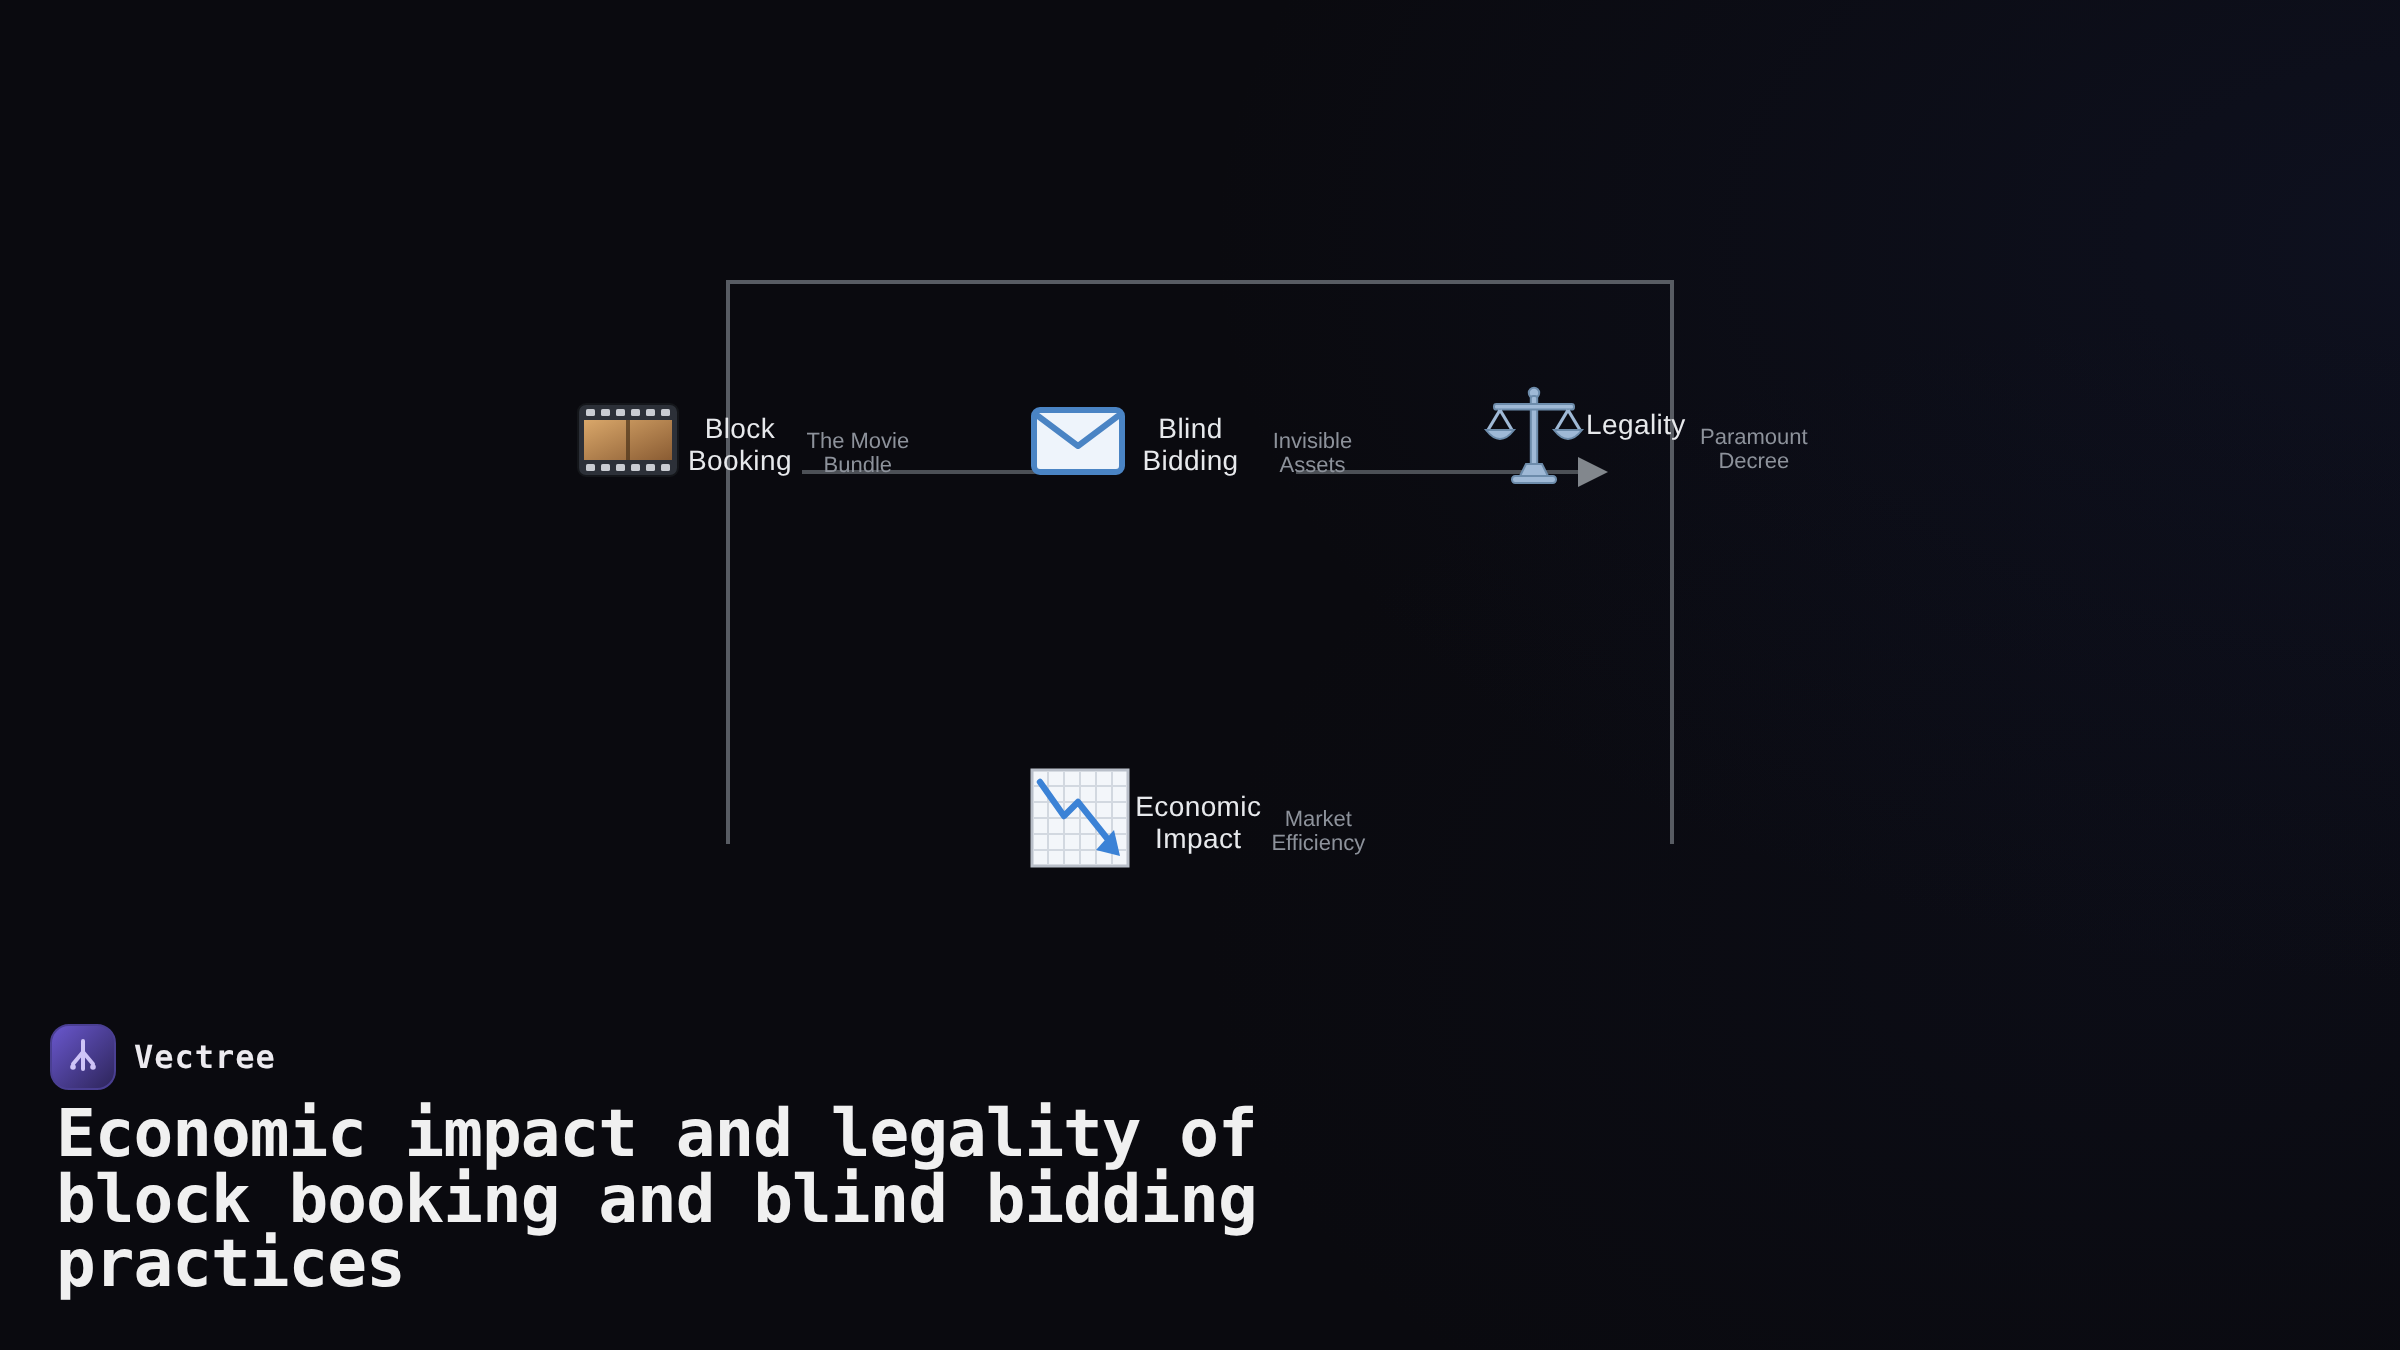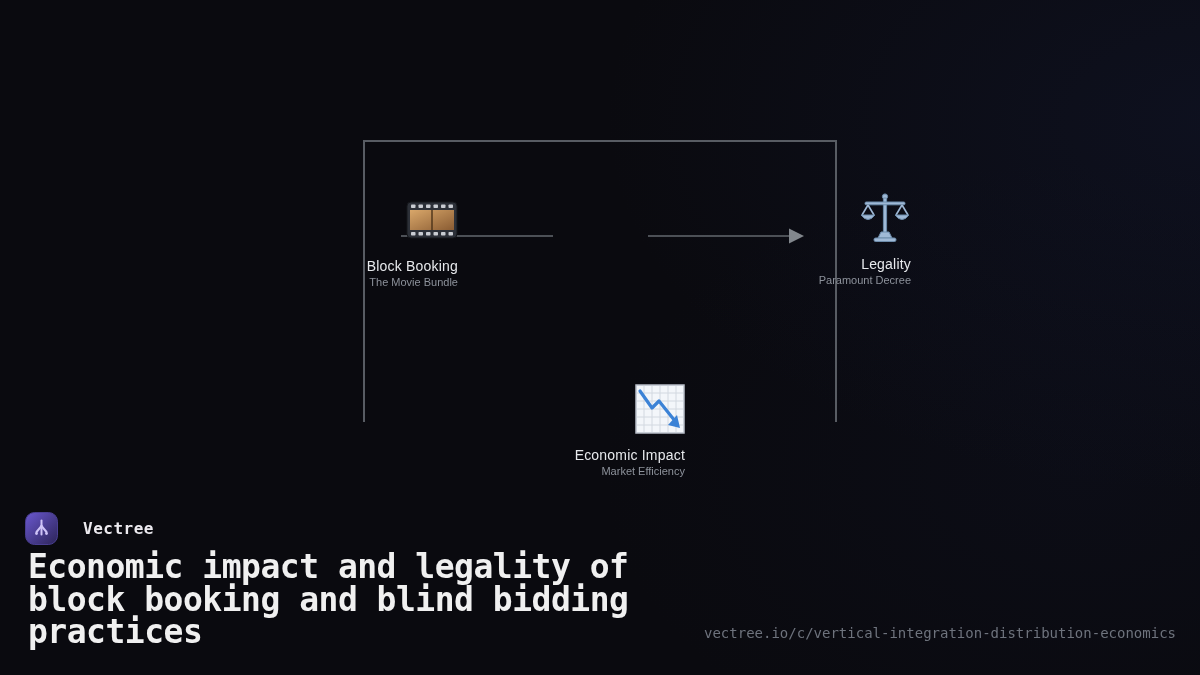--- a/index.html
+++ b/index.html
@@ -6,27 +6,27 @@
   .stage{
     position:relative;width:1200px;height:675px;overflow:hidden;
     font-family:"Liberation Sans",sans-serif;
     background:
       radial-gradient(1000px 600px at 102% 18%, rgba(28,40,88,0.22), rgba(0,0,0,0) 62%),
       radial-gradient(800px 520px at 90% 70%, rgba(22,30,66,0.14), rgba(0,0,0,0) 60%),
       #0a0a0f;
   }
   .connectors{position:absolute;left:0;top:0;width:1200px;height:675px;pointer-events:none;}
   .node{
-    position:absolute;width:170px;display:flex;flex-direction:column;align-items:flex-end;
+    position:absolute;width:170px;display:flex;flex-direction:row;align-items:flex-start;
     text-align:center;
   }
   .node .icon{height:52px;display:flex;align-items:center;justify-content:center;}
   .node .label{margin-top:12px;font-size:14px;color:#e7e9ec;letter-spacing:0.2px;}
-  .node .sublabel{margin-top:2px;font-size:11px;color:#8d929b;}
-  .brand-row{position:absolute;left:25px;top:512px;display:flex;align-items:center;gap:25px;}
+  .node .sublabel{margin-top:21px;font-size:11px;color:#8d929b;}
+  .brand-row{position:absolute;left:25px;top:512px;display:flex;align-items:center;gap:9px;}
   .brand-name{
     font-family:"DejaVu Sans Mono",monospace;font-weight:bold;font-size:16px;
     color:#eceaef;letter-spacing:0.5px;
   }
   .title{
     position:absolute;left:25px;top:548px;margin:3px;max-width:680px;
     font-family:"DejaVu Sans Mono",monospace;font-weight:bold;
     font-size:33px;line-height:32.5px;color:#f0f0f0;letter-spacing:-0.5px;
   }
   .url{
@@ -71,20 +71,30 @@
             <rect x="27.5" y="31" width="4.5" height="3.5" rx="0.8"></rect>
           <rect x="35" y="31" width="4.5" height="3.5" rx="0.8"></rect>
             <rect x="42.5" y="31" width="4.5" height="3.5" rx="0.8"></rect>
         </g>
       </svg>
     </div>
     <div class="label">Block Booking</div>
     <div class="sublabel">The Movie Bundle</div>
   </div>
 
+  <div class="node" style="left:515px;top:194px;">
+    <div class="icon">
+      <svg width="48" height="35" viewBox="0 0 48 35">
+        <rect x="2" y="2" width="44" height="31" rx="3" fill="#eef4fb" stroke="#4a84c4" stroke-width="3"></rect>
+        <polyline points="4,5 24,20 44,5" fill="none" stroke="#4a84c4" stroke-width="3" stroke-linecap="round" stroke-linejoin="round"></polyline>
+      </svg>
+    </div>
+    <div class="label">Blind Bidding</div>
+    <div class="sublabel">Invisible Assets</div>
+  </div>
 
   <div class="node" style="left:515px;top:383px;">
     <div class="icon">
       <svg width="50" height="50" viewBox="0 0 50 50">
         <rect x="1" y="1" width="48" height="48" fill="#f3f6fa" stroke="#b9bfc9" stroke-width="1.5"></rect>
         <g stroke="#d2d8e0" stroke-width="1">
           <line x1="9" y1="2" x2="9" y2="48"></line>
             <line x1="17" y1="2" x2="17" y2="48"></line>
           <line x1="25" y1="2" x2="25" y2="48"></line>
             <line x1="33" y1="2" x2="33" y2="48"></line>
@@ -145,15 +155,14 @@
         </g>
         <circle cx="11.5" cy="21.5" r="1.4" fill="#cfc4f7"></circle>
         <circle cx="21.5" cy="21.5" r="1.4" fill="#cfc4f7"></circle>
       </svg>
     </span>
     <span class="brand-name">Vectree</span>
   </div>
 
   <h1 class="title">Economic impact and legality of block booking and blind bidding practices</h1>
 
-  <div class="url">vectree.io/c/vertical-integration-distribution-economics</div>
 
 </div>
 
 </body></html>

